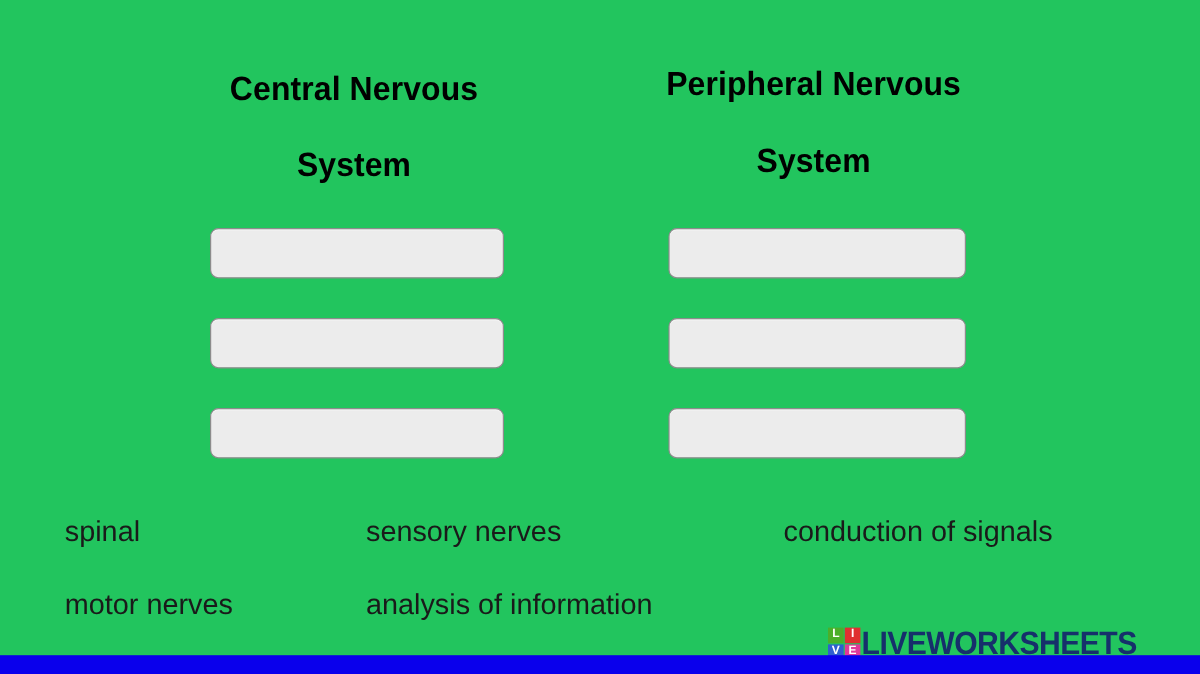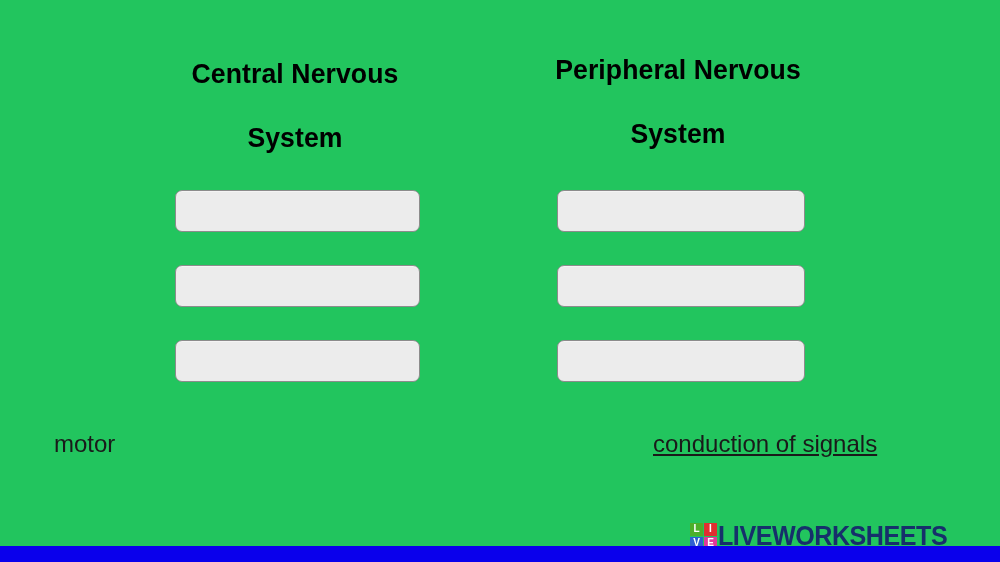--- a/index.html
+++ b/index.html
@@ -72,21 +72,21 @@
   
   .word {
     position: absolute;
     font-size: 24px;
     line-height: 28px;
     color: #1a1a1a;
     white-space: nowrap;
   }
   .wb-col-1 { left: 54px; }
   .wb-col-2 { left: 305px; }
-  .wb-col-3 { left: 653px; text-decoration: underline; }
+  .wb-col-3 { left: 653px; }
   .wb-row-1 { top: 430px; }
   .wb-row-2 { top: 491px; }
 
   
   .footer-bar {
     position: absolute;
     left: 0;
     top: 546px;
     width: 1000px;
     height: 16px;
@@ -145,21 +145,24 @@
 System</div>
 
   <input class="answer-box col-left row-1" type="text" value="" style="">
   <input class="answer-box col-left row-2" type="text" value="" style="">
   <input class="answer-box col-left row-3" type="text" value="" style="">
 
   <input class="answer-box col-right row-1" type="text" value="" style="">
   <input class="answer-box col-right row-2" type="text" value="" style="">
   <input class="answer-box col-right row-3" type="text" value="" style="">
 
-  <div class="word wb-col-1 wb-row-1">motor</div>
+  <div class="word wb-col-1 wb-row-1">spinal</div>
+  <div class="word wb-col-1 wb-row-2">motor nerves</div>
+  <div class="word wb-col-2 wb-row-1">sensory nerves</div>
+  <div class="word wb-col-2 wb-row-2">analysis of information</div>
   <div class="word wb-col-3 wb-row-1">conduction of signals</div>
 
   <div class="brand">
     <div class="brand-tiles">
       <div class="brand-tile tile-l">L</div>
       <div class="brand-tile tile-i">I</div>
       <div class="brand-tile tile-v">V</div>
       <div class="brand-tile tile-e">E</div>
     </div>
     <div class="brand-word">LIVEWORKSHEETS</div>

